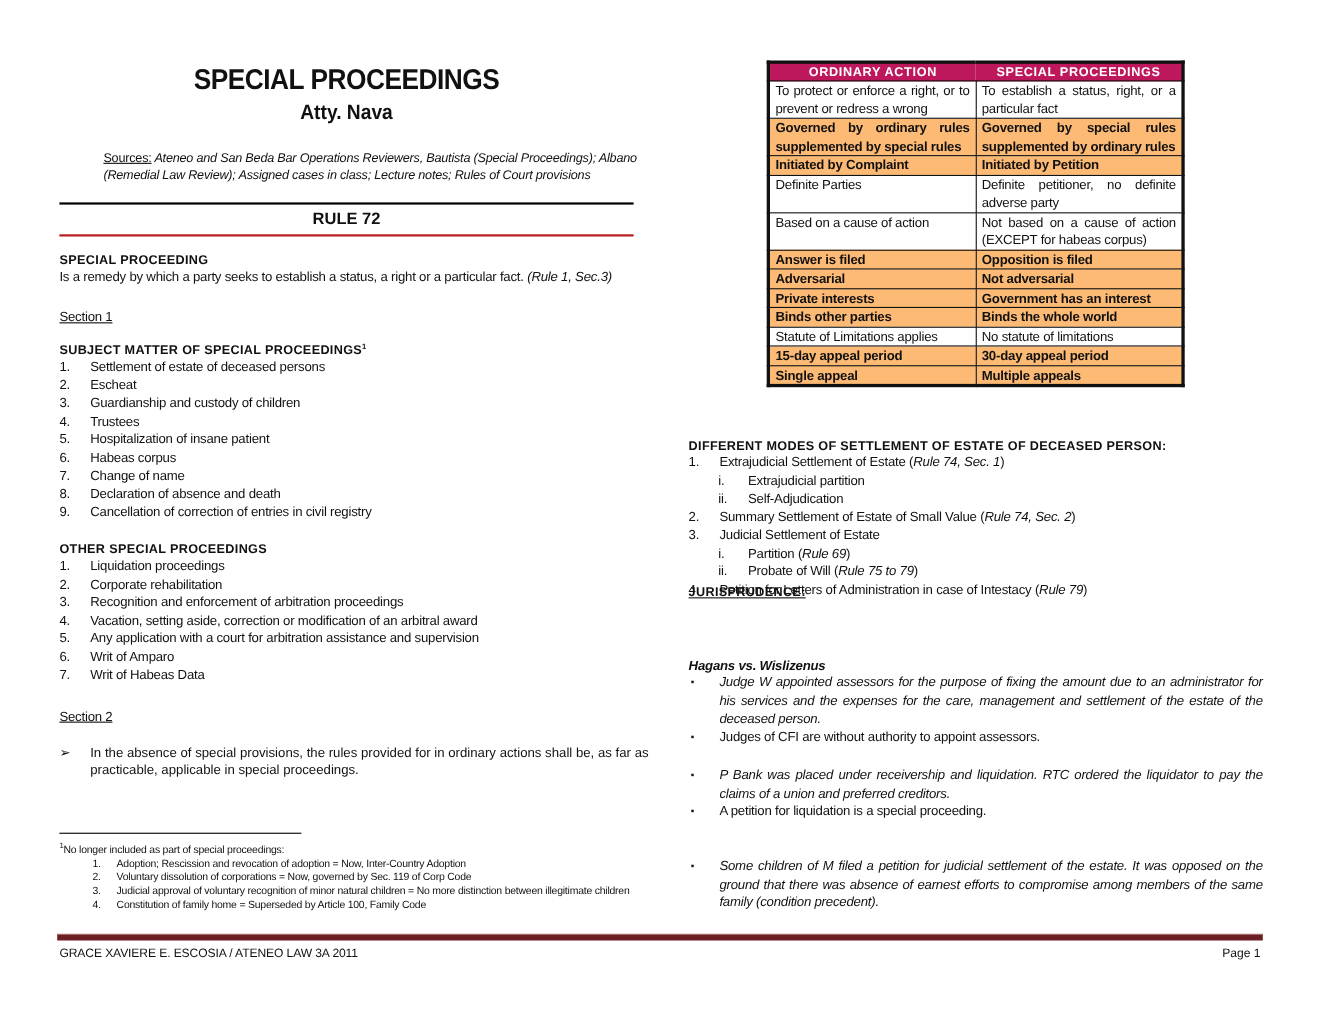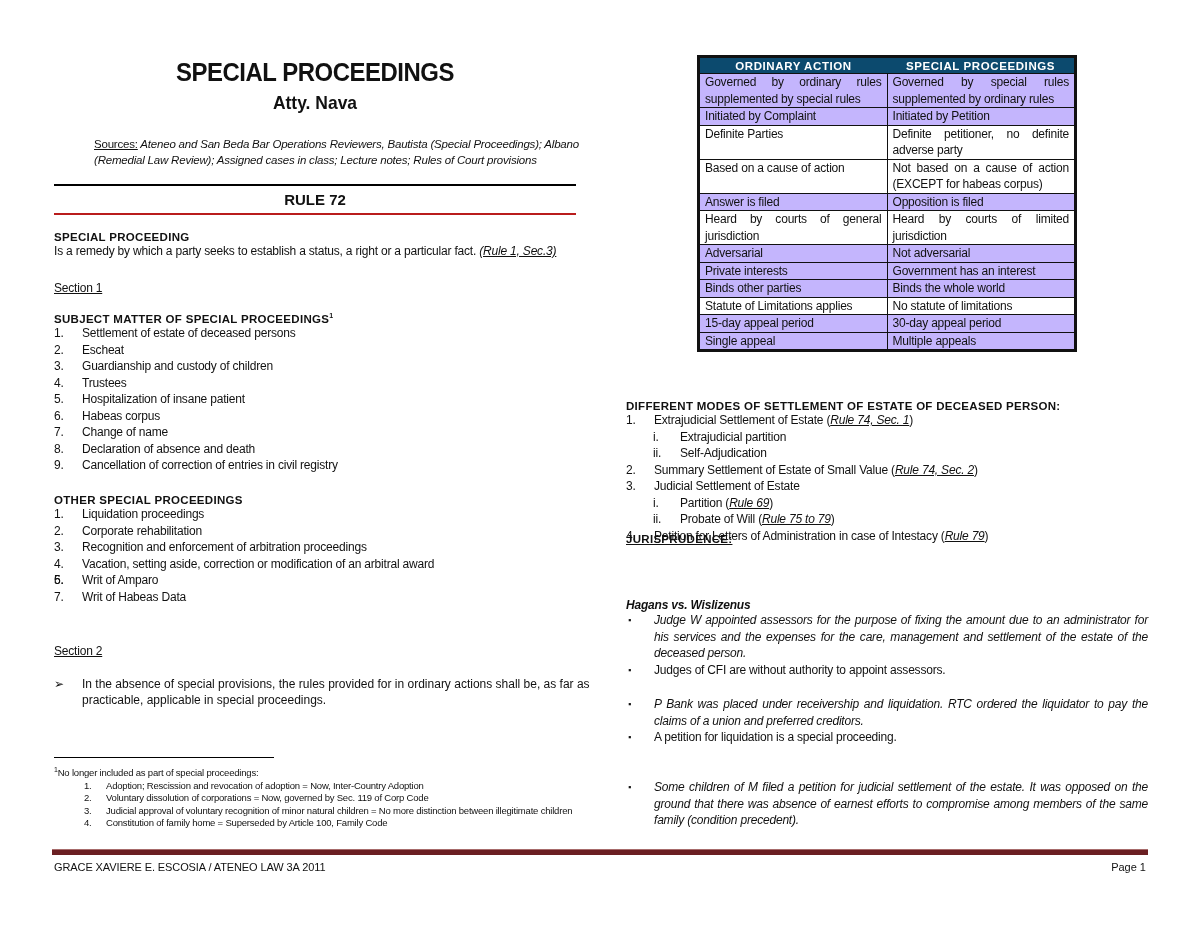--- a/index.html
+++ b/index.html
@@ -41,32 +41,32 @@
   .fn ol li .n { left:30px; }
   sup { font-size:7px; vertical-align:super; line-height:0; }
 
   .footer-bar { position:absolute; top:849px; left:52px; width:1096px; height:5px;
                 background:#6b1f22; border-top:1px solid #a76b6b; }
   .footer-left { position:absolute; top:861px; left:54px; font-size:11px; letter-spacing:-0.1px; }
   .footer-right { position:absolute; top:861px; right:54px; font-size:11px; }
 
   table.cmp { position:absolute; top:55px; left:697px; width:380px; border-collapse:collapse;
               border:3px solid #111; font-size:12px; letter-spacing:-0.2px; }
-  table.cmp th { background:#0c4a6e; color:#fff; font-size:11.5px; letter-spacing:0.6px;
+  table.cmp th { background:#be185d; color:#fff; font-size:11.5px; letter-spacing:0.6px;
                  height:15px; padding:0 7px; text-align:center; }
   table.cmp td { border:1px solid #111; padding:0 5px; vertical-align:top; line-height:16.5px;
                  text-align:justify; width:50%; }
-  table.cmp tr.g td { background:#c4b5fd; }
+  table.cmp tr.g td { background:#fdba74;font-weight:bold; }
 
   .case { font-weight:bold; font-style:italic; font-size:12px; letter-spacing:-0.2px; }
   ul.sq { list-style:none; margin:0; padding:0; }
   ul.sq li { position:relative; padding-left:28px; line-height:16.5px; font-size:12px; text-align:justify; letter-spacing:-0.2px; }
   ul.sq li .b { position:absolute; left:2px; top:0; font-size:9px; }
   ul.sq li.it .t { font-style:italic; }
-  .ital { font-style:italic;text-decoration:underline; }
+  .ital { font-style:italic; }
 </style>
 </head>
 <body>
 
 <div class="col left">
   <div class="title">SPECIAL PROCEEDINGS</div>
   <div class="subtitle">Atty. Nava</div>
   <div class="sources">
     <span class="lbl">Sources:</span><span class="txt"> Ateneo and San Beda Bar Operations Reviewers, Bautista (Special Proceedings); Albano (Remedial Law Review); Assigned cases in class; Lecture notes; Rules of Court provisions</span>
   </div>
@@ -95,21 +95,21 @@
     </ol>
   </div>
 
   <div class="abs" style="top:494px;">
     <div class="h">OTHER SPECIAL PROCEEDINGS</div>
     <ol class="num">
       <li><span class="n">1.</span><span>Liquidation proceedings</span></li>
       <li><span class="n">2.</span><span>Corporate rehabilitation</span></li>
       <li><span class="n">3.</span><span>Recognition and enforcement of arbitration proceedings</span></li>
       <li><span class="n">4.</span><span>Vacation, setting aside, correction or modification of an arbitral award</span></li>
-      <li><span class="n">5.</span></li>
+      <li><span class="n">5.</span><span>Any application with a court for arbitration assistance and supervision</span></li>
       <li><span class="n">6.</span><span>Writ of Amparo</span></li>
       <li><span class="n">7.</span><span>Writ of Habeas Data</span></li>
     </ol>
   </div>
 
   <div class="abs p u" style="top:643px; width:auto;">Section 2</div>
 
   <div class="abs arrow-item" style="top:676px;">
     <span class="n">➢</span><span>In the absence of special provisions, the rules provided for in ordinary actions shall be, as far as practicable, applicable in special proceedings.</span>
   </div>
@@ -127,43 +127,43 @@
 </div>
 
 <table class="cmp">
   <thead>
     <tr>
       <th>ORDINARY ACTION</th>
       <th>SPECIAL PROCEEDINGS</th>
     </tr>
   </thead>
   <tbody>
+    <tr>
+        <td>To protect or enforce a right, or to prevent or redress a wrong</td>
+        <td>To establish a status, right, or a particular fact</td>
+      </tr>
     <tr class="g">
         <td>Governed by ordinary rules supplemented by special rules</td>
         <td>Governed by special rules supplemented by ordinary rules</td>
       </tr>
     <tr class="g">
         <td>Initiated by Complaint</td>
         <td>Initiated by Petition</td>
       </tr>
     <tr>
         <td>Definite Parties</td>
         <td>Definite petitioner, no definite adverse party</td>
       </tr>
     <tr>
         <td>Based on a cause of action</td>
         <td>Not based on a cause of action (EXCEPT for habeas corpus)</td>
       </tr>
     <tr class="g">
         <td>Answer is filed</td>
         <td>Opposition is filed</td>
-      </tr>
-    <tr>
-        <td>Heard by courts of general jurisdiction</td>
-        <td>Heard by courts of limited jurisdiction</td>
       </tr>
     <tr class="g">
         <td>Adversarial</td>
         <td>Not adversarial</td>
       </tr>
     <tr class="g">
         <td>Private interests</td>
         <td>Government has an interest</td>
       </tr>
     <tr class="g">

